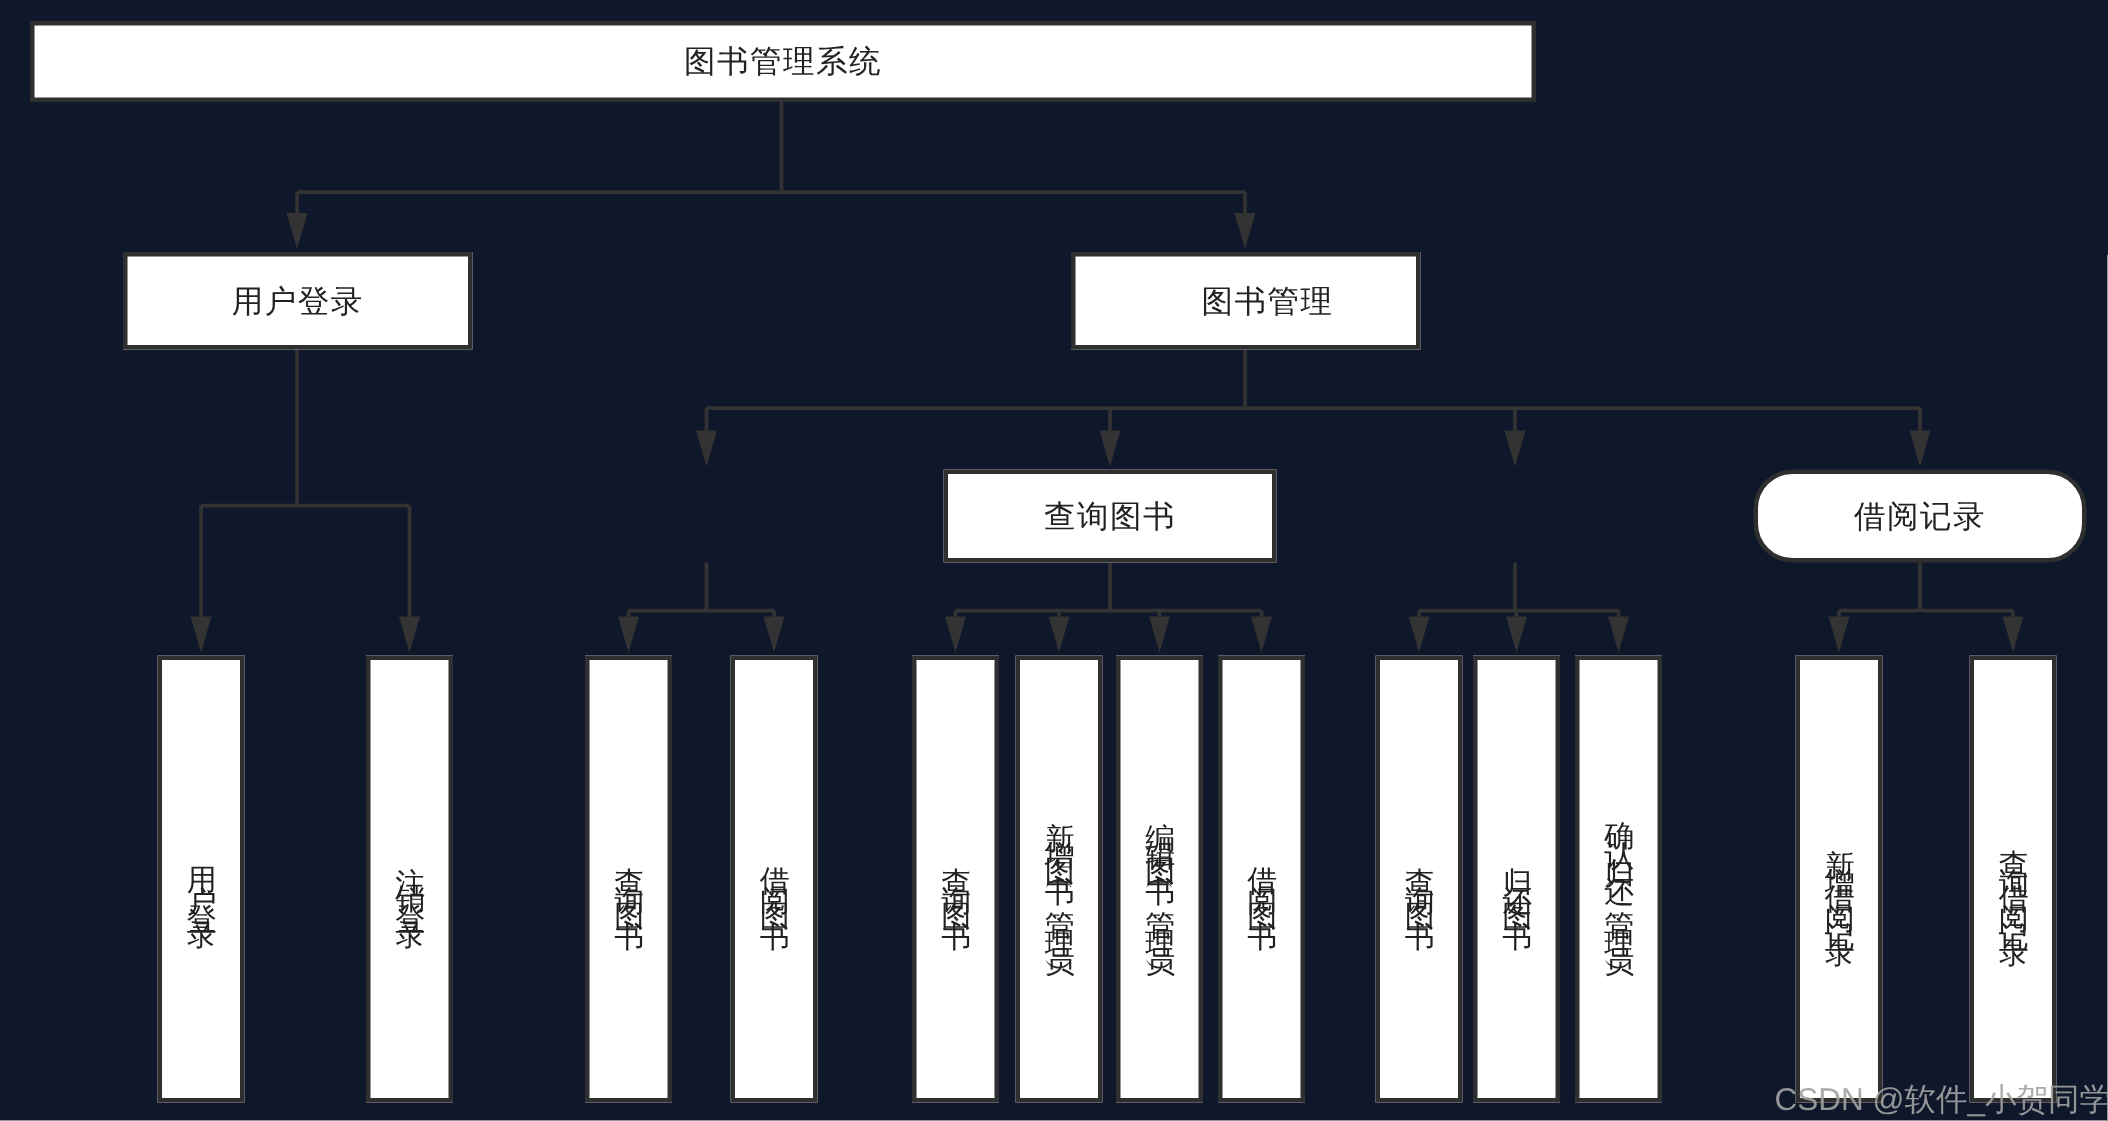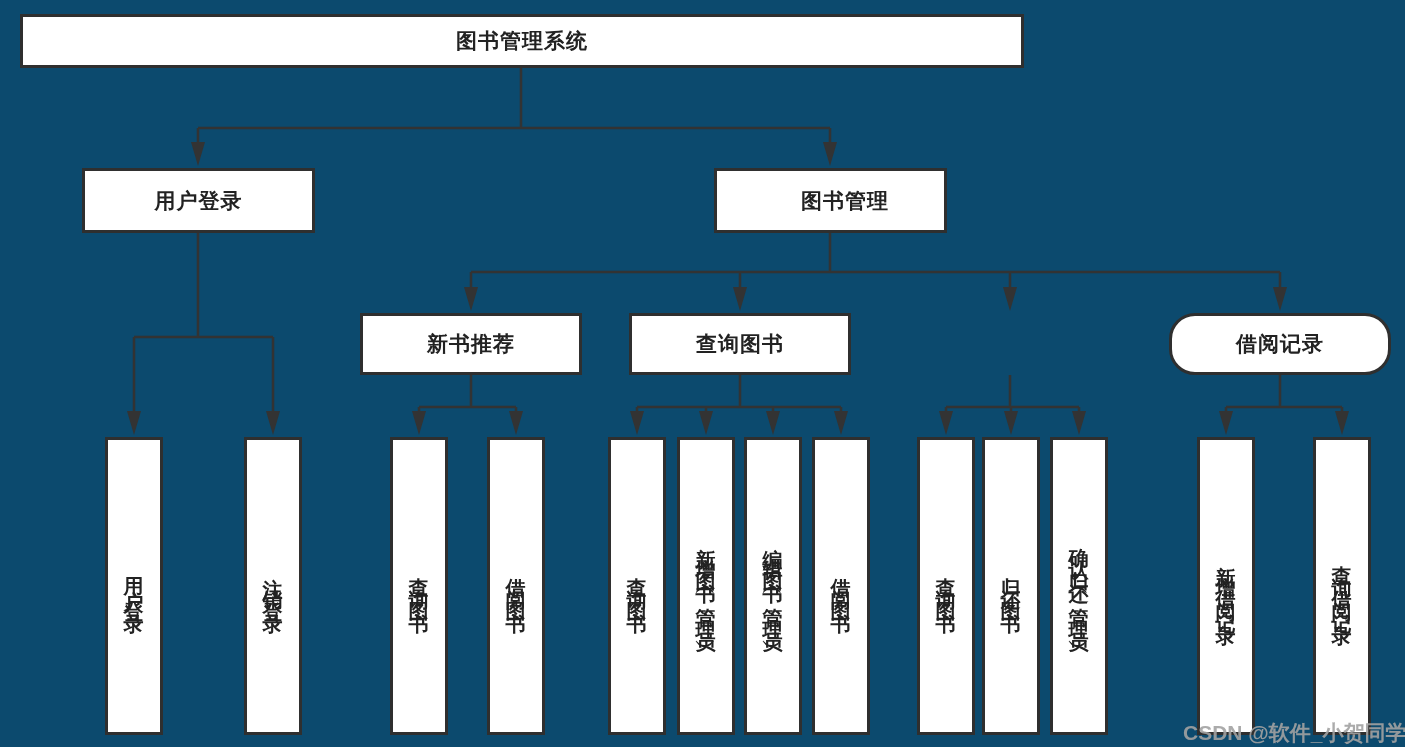--- a/index.html
+++ b/index.html
@@ -5,23 +5,22 @@
   html, body {
     margin: 0;
     padding: 0;
     background: #ffffff;
     font-family: "Liberation Sans", "DejaVu Sans", sans-serif;
   }
   .canvas {
     position: relative;
     width: 1405px;
     height: 747px;
-    background: #0c4a6e;
+    background: #0f172a;
     overflow: hidden;
-    font-weight: bold;
   }
   .connector-layer {
     position: absolute;
     left: 0;
     top: 0;
     width: 1405px;
     height: 747px;
     pointer-events: none;
   }
   .node {
@@ -105,23 +104,20 @@
     <span>图书管理系统</span>
   </div>
 
   <div class="node hub" style="left:82px; top:168px; width:233px; height:65px;">
     <span>用户登录</span>
   </div>
   <div class="node hub" style="left:714px; top:168px; width:233px; height:65px;padding-left:29px;">
     <span>图书管理</span>
   </div>
 
-  <div class="node hub" style="left:360px; top:313px; width:222px; height:62px;">
-    <span>新书推荐</span>
-  </div>
   <div class="node hub" style="left:629px; top:313px; width:222px; height:62px;">
     <span>查询图书</span>
   </div>
   <div class="node hub" style="left:1169px; top:313px; width:222px; height:62px;border-radius:26px;">
     <span>借阅记录</span>
   </div>
 
   <div class="node leaf" style="left:105px;">
     <span class="vtext">用户登录</span>
   </div>

